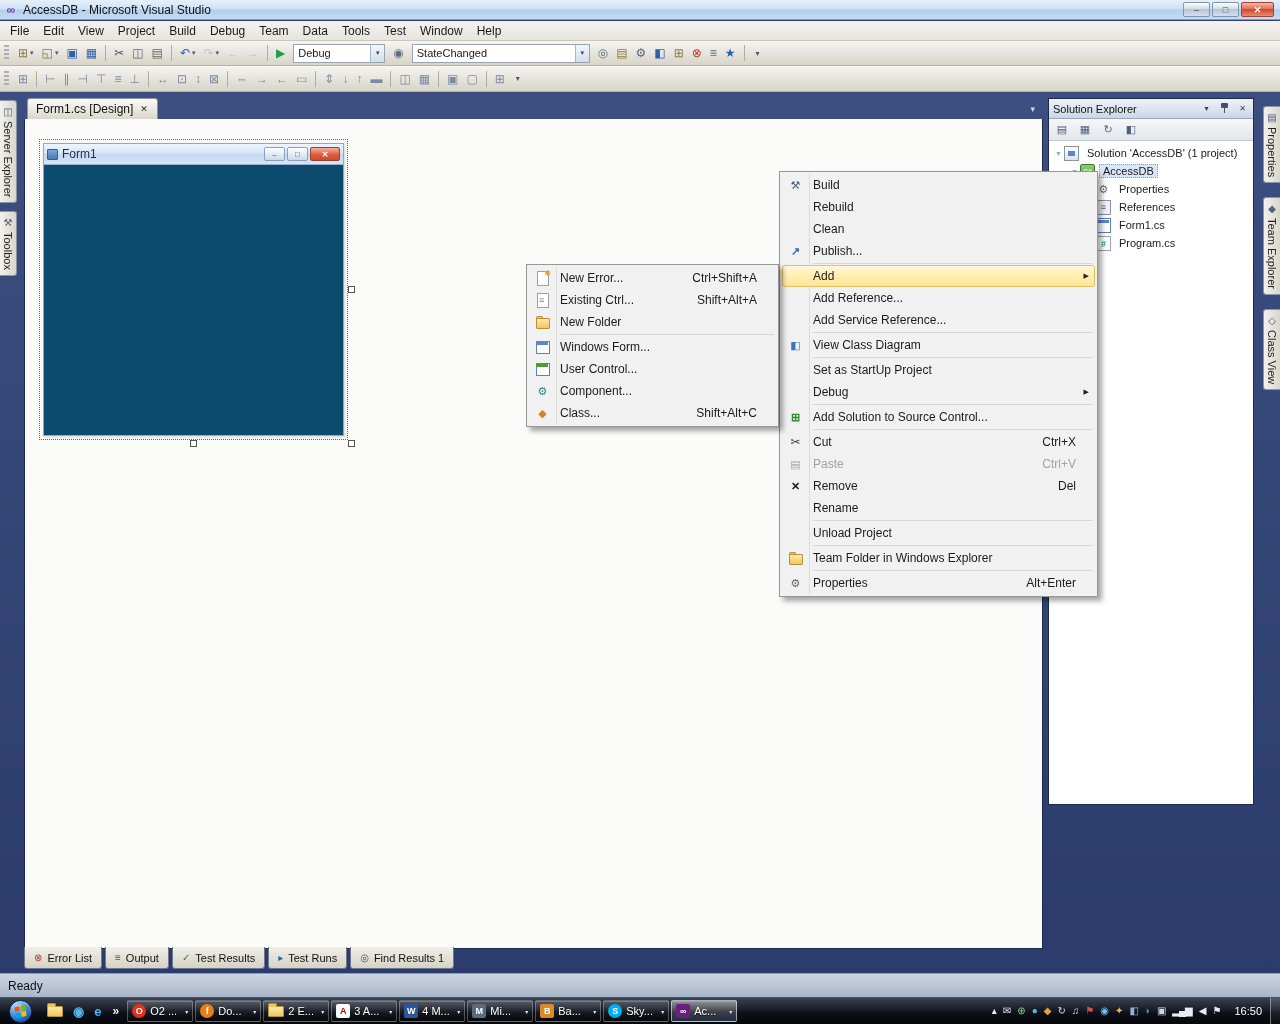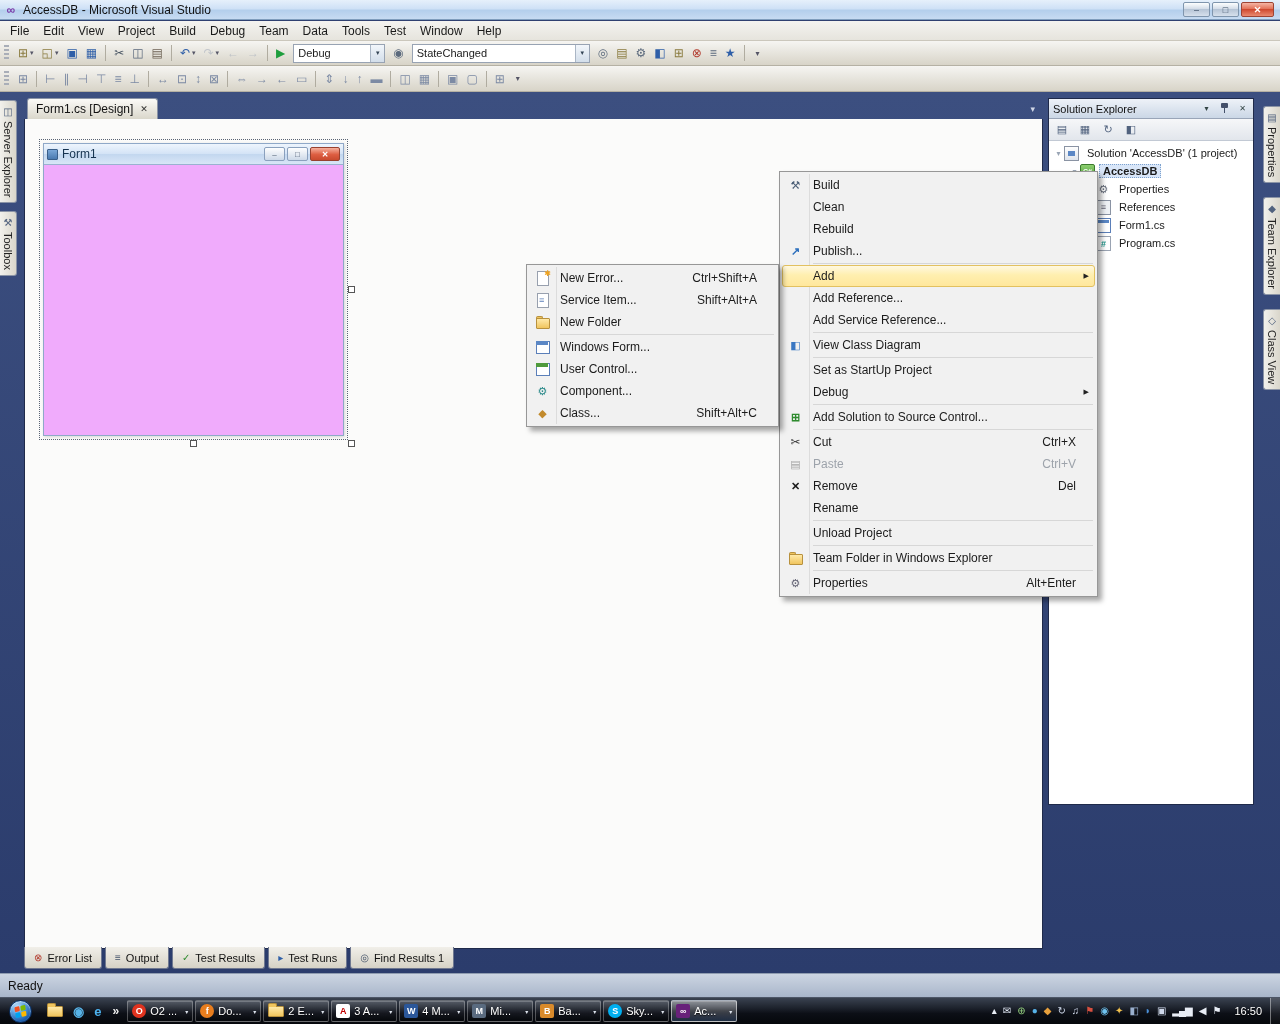--- a/index.html
+++ b/index.html
@@ -47,21 +47,21 @@
 
 .doc-area{position:absolute;left:24px;top:6px;width:1019px;height:851px;display:flex;flex-direction:column}
 .tabstrip{height:21px;display:flex;align-items:flex-end;position:relative}
 .doctab{display:inline-flex;align-items:center;gap:6px;height:21px;padding:0 8px;background:linear-gradient(#fbfaf7,#dad7cb);border:1px solid #8b94a6;border-bottom:none;border-radius:3px 3px 0 0;font-size:12px;color:#111;margin-left:3px}
 .tab-close{font-size:9px;color:#333;padding:0 1px}
 .tabstrip-caret{position:absolute;right:8px;bottom:5px;color:#cfd6e6;font-size:9px}
 .canvas{flex:1;background:#fbfbfa;border:1px solid #1f2a4a;border-top:none;position:relative}
 
 
 .form-wrap{position:absolute;left:18px;top:24px;width:301px;height:293px}
-.designer-form{position:absolute;inset:0;border:1px solid #8fa8c8;background:#f0abfc;outline:1px dotted #5a6474;outline-offset:3px;box-shadow:1px 1px 3px rgba(0,0,0,.15);display:flex;flex-direction:column}
+.designer-form{position:absolute;inset:0;border:1px solid #8fa8c8;background:#0c4a6e;outline:1px dotted #5a6474;outline-offset:3px;box-shadow:1px 1px 3px rgba(0,0,0,.15);display:flex;flex-direction:column}
 .df-title{height:21px;background:linear-gradient(#eef5fd,#d3e3f6 50%,#c2d7ef 50%,#d8e6f7);border-bottom:1px solid #9ab2d0;display:flex;align-items:center;padding:0 3px;gap:4px}
 .df-icon{width:11px;height:11px;background:linear-gradient(#7aa7d8,#4a7ab0);border:1px solid #3a5f8a;border-radius:1px;flex:none}
 .df-title-text{font-size:12px;color:#15324f}
 .df-buttons{margin-left:auto;display:flex;gap:2px}
 .df-btn{width:21px;height:14px;border:1px solid #8aa0bd;border-radius:2px;background:linear-gradient(#fefefe,#cdd9e8);font-size:8px;display:flex;align-items:center;justify-content:center;color:#44536a}
 .df-btn.df-close{width:30px;background:linear-gradient(#f6b09c,#dd5d41 55%,#c94a2e);color:#fff;border-color:#97412f;font-weight:bold}
 .df-body{flex:1}
 .handle{position:absolute;width:7px;height:7px;background:#fff;border:1px solid #555}
 .h-right{left:calc(100% + 4px);top:calc(50% - 4px)}
 .h-bottom{top:calc(100% + 4px);left:calc(50% - 4px)}
@@ -76,21 +76,21 @@
 .pin-icon::before{content:"";position:absolute;left:1px;top:1px;width:7px;height:5px;background:#44506a;border-radius:1px}
 .pin-icon::after{content:"";position:absolute;left:4px;top:6px;width:1px;height:5px;background:#44506a}
 .se-toolbar{height:22px;display:flex;align-items:center;gap:3px;padding:0 3px;background:linear-gradient(#f6f7f9,#e2e6ec);border-bottom:1px solid #c2c9d4}
 .se-btn{width:20px;height:18px;display:flex;align-items:center;justify-content:center;border-radius:2px}
 .se-btn-glyph{font-size:11px;color:#51627e}
 .se-tree{flex:1;background:#fff;padding-top:3px;font-size:11px;overflow:hidden}
 .tree-row{display:flex;align-items:center;height:18px}
 .tree-exp{width:11px;font-size:8px;color:#9aa5b5;text-align:center;flex:none}
 .tree-label{padding:0 3px;white-space:nowrap;border:1px solid transparent}
 .tree-sel{background:#d9e6f8;border:1px dotted #7da2ce}
-.tree-bold{font-weight:bold}
+.tree-bold{font-weight:normal}
 .ti{width:15px;height:15px;margin-right:4px;flex:none;position:relative;display:inline-block}
 .ti-solution{background:linear-gradient(#fefefe,#dfe4ec);border:1px solid #8a93a3}
 .ti-solution::after{content:"";position:absolute;left:3px;top:4px;width:7px;height:5px;background:#5b87c5}
 .ti-project{background:linear-gradient(#8ccf6f,#4f9a3c);border:1px solid #3c7a2e;border-radius:2px}
 .ti-project::after{content:"C#";position:absolute;inset:0;color:#fff;font-size:7px;font-weight:bold;text-align:center;line-height:13px}
 .ti-properties::after{content:"⚙";position:absolute;inset:0;font-size:11px;color:#6b7280;text-align:center;line-height:15px}
 .ti-references{background:#eef1f5;border:1px solid #8a93a3}
 .ti-references::after{content:"≡";position:absolute;inset:0;font-size:9px;color:#667;text-align:center;line-height:13px}
 .ti-form{background:#fff;border:1px solid #5b7fb9}
 .ti-form::before{content:"";position:absolute;left:1px;right:1px;top:1px;height:3px;background:#5b87c5}
@@ -495,26 +495,26 @@
   </div>
 
   <div class="popup" id="ctxmenu">
       <div class="ctx-item">
         <span class="mi mi-build"></span>
         <span class="ctx-label">Build</span>
         <span class="ctx-shortcut"></span>
       </div>
       <div class="ctx-item">
         <span class="mi"></span>
+        <span class="ctx-label">Rebuild</span>
+        <span class="ctx-shortcut"></span>
+      </div>
+      <div class="ctx-item">
+        <span class="mi"></span>
         <span class="ctx-label">Clean</span>
-        <span class="ctx-shortcut"></span>
-      </div>
-      <div class="ctx-item">
-        <span class="mi"></span>
-        <span class="ctx-label">Rebuild</span>
         <span class="ctx-shortcut"></span>
       </div>
       <div class="ctx-item">
         <span class="mi mi-publish"></span>
         <span class="ctx-label">Publish...</span>
         <span class="ctx-shortcut"></span>
       </div>
       <div class="menu-sep"></div>
       <div class="ctx-item ctx-hl">
         <span class="mi"></span>
@@ -597,21 +597,21 @@
       </div>
     </div>
   <div class="popup" id="addsubmenu">
       <div class="ctx-item">
         <span class="mi mi-new-item"></span>
         <span class="ctx-label">New Error...</span>
         <span class="ctx-shortcut">Ctrl+Shift+A</span>
       </div>
       <div class="ctx-item">
         <span class="mi mi-existing-item"></span>
-        <span class="ctx-label">Service Item...</span>
+        <span class="ctx-label">Existing Ctrl...</span>
         <span class="ctx-shortcut">Shift+Alt+A</span>
       </div>
       <div class="ctx-item">
         <span class="mi mi-new-folder"></span>
         <span class="ctx-label">New Folder</span>
         <span class="ctx-shortcut"></span>
       </div>
       <div class="menu-sep"></div>
       <div class="ctx-item">
         <span class="mi mi-windows-form"></span>

